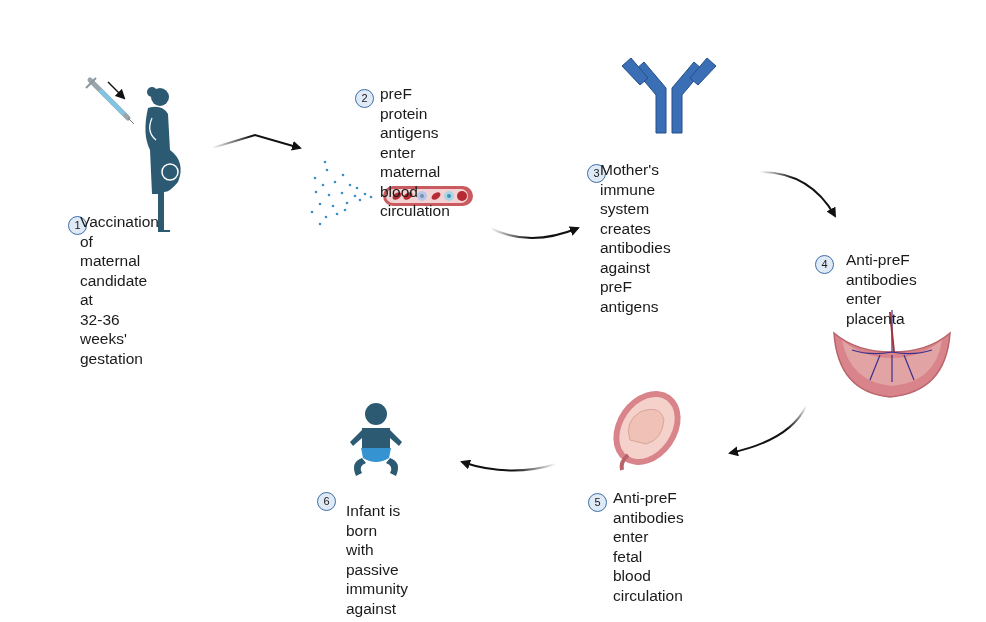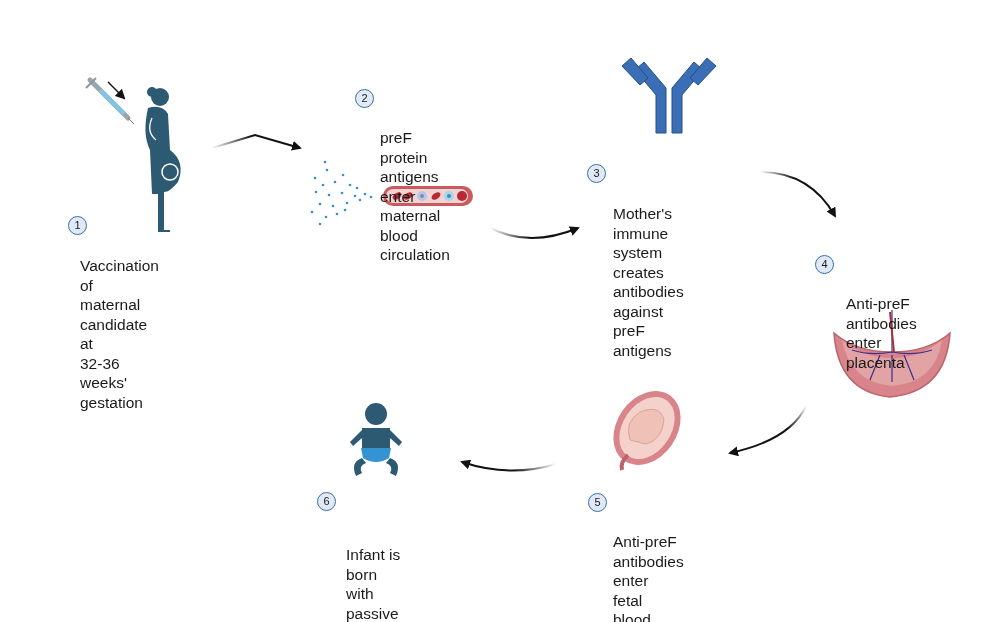--- a/index.html
+++ b/index.html
@@ -2,21 +2,21 @@
 <html><head>
 <meta charset="utf-8">
 <style>
   html, body { margin:0; padding:0; background:#ffffff; }
   body { width:986px; height:622px; position:relative; overflow:hidden;
          font-family:"Liberation Sans", "DejaVu Sans", sans-serif; color:#1a1a1a; }
   .step { position:absolute; }
   .badge { position:absolute; width:17px; height:17px; border-radius:50%;
            border:1.2px solid #3b6fa6; background:#dfeaf6; color:#1a1a1a;
            font-size:11px; line-height:17px; text-align:center; }
-  .label { position:absolute; font-size:15.5px; line-height:19.5px; white-space:pre-line;margin-top:44px; }
+  .label { position:absolute; font-size:15.5px; line-height:19.5px; white-space:pre-line; }
   svg.layer { position:absolute; left:0; top:0; }
 </style>
 </head>
 <body>
 
 <svg class="layer" width="986" height="622" viewBox="0 0 986 622">
   <defs>
     <marker id="ah" markerWidth="10" markerHeight="10" refX="8" refY="5" orient="auto" markerUnits="userSpaceOnUse">
       <path d="M0,0 L10,5 L0,10 Z" fill="#111"></path>
     </marker>
@@ -138,21 +138,21 @@
   <div class="badge" style="left:355px;top:89px">2</div>
   <div class="label" style="left:380px;top:84px">preF protein
 antigens enter
 maternal
 blood
 circulation</div>
 </div>
 
 <div class="step">
   <div class="badge" style="left:587px;top:164px">3</div>
-  <div class="label" style="left:613px;top:160px">Mother's immune
+  <div class="label" style="left:600px;top:160px">Mother's immune
 system creates
 antibodies against
 preF antigens</div>
 </div>
 
 <div class="step">
   <div class="badge" style="left:815px;top:255px">4</div>
   <div class="label" style="left:846px;top:250px">Anti-preF
 antibodies
 enter placenta</div>

